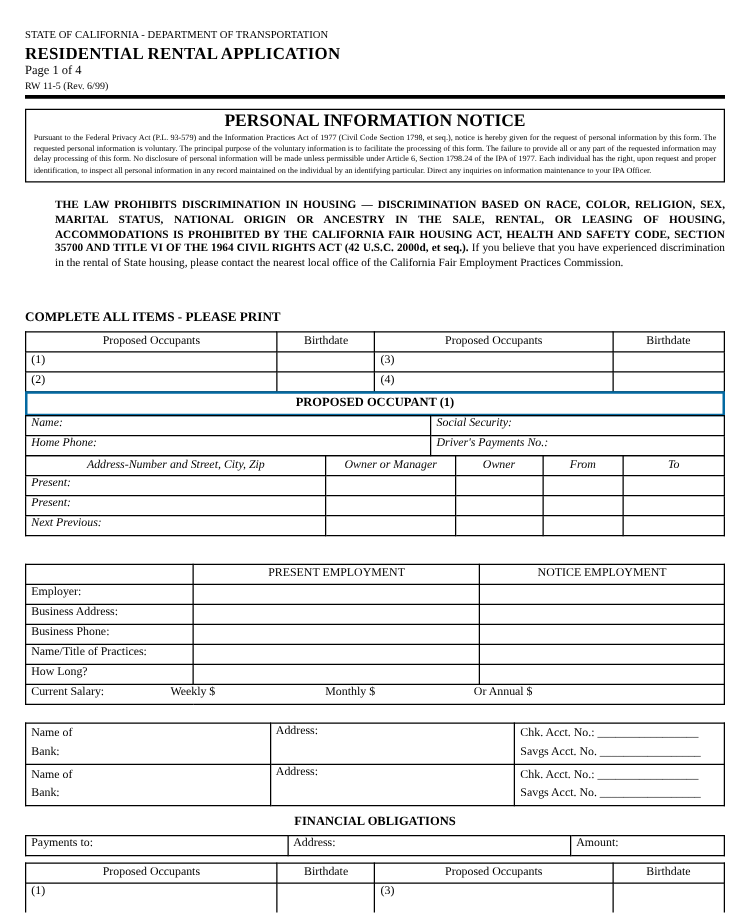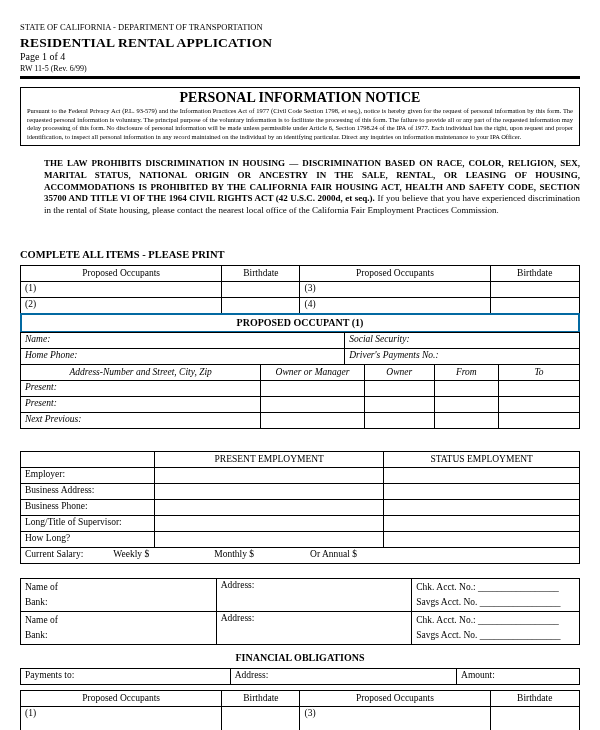--- a/index.html
+++ b/index.html
@@ -29,21 +29,21 @@
   .tbl td { height:16px; }
   .mt5 { margin-top:5px; }
   .stack { margin-top:-1px;font-style:italic; }
   .gap22 { margin-top:22px; }
   .gap14 { margin-top:14px; }
 
   .section-bar { border:2px solid #0369a1; margin-top:-1px; text-align:center; font-weight:bold; font-size:10px; padding:2px 0 3px; }
 
   .emp-label { font-size:9px; }
   .salary-cell { height:18px; }
-  .salary-flex { display:flex; align-items:flex-end; font-size:9.5px; }
+  .salary-flex { display:flex; align-items:flex-end; font-size:9.5px;gap:23px; }
   .salary-flex .s1 { margin-left:30px; }
   .salary-flex .s2 { margin-left:65px; }
   .salary-flex .s3 { margin-left:56px; }
 
   .bank-cell { height:34px; }
   .bank-line { line-height:15px; font-size:9.5px; }
 
   .fin-title { text-align:center; font-weight:bold; font-size:10px; margin:7px 0 5px; }
   .fin-row td { height:28px; }
 </style>
@@ -162,39 +162,39 @@
   <table class="tbl gap22">
     <colgroup>
         <col style="width:24%">
         <col style="width:41%">
         <col style="width:35%">
       </colgroup>
     <tbody>
         <tr>
       <th></th>
       <th>PRESENT EMPLOYMENT</th>
-      <th>STATUS EMPLOYMENT</th>
+      <th>NOTICE EMPLOYMENT</th>
     </tr>
     <tr>
       <td class="emp-label">Employer:</td>
       <td></td>
       <td></td>
     </tr>
     <tr>
       <td class="emp-label">Business Address:</td>
       <td></td>
       <td></td>
     </tr>
     <tr>
       <td class="emp-label">Business Phone:</td>
       <td></td>
       <td></td>
     </tr>
     <tr>
-      <td class="emp-label">Long/Title of Supervisor:</td>
+      <td class="emp-label">Name/Title of Practices:</td>
       <td></td>
       <td></td>
     </tr>
     <tr>
       <td class="emp-label">How Long?</td>
       <td></td>
       <td></td>
     </tr>
     <tr>
       <td class="salary-cell" colspan="3">

